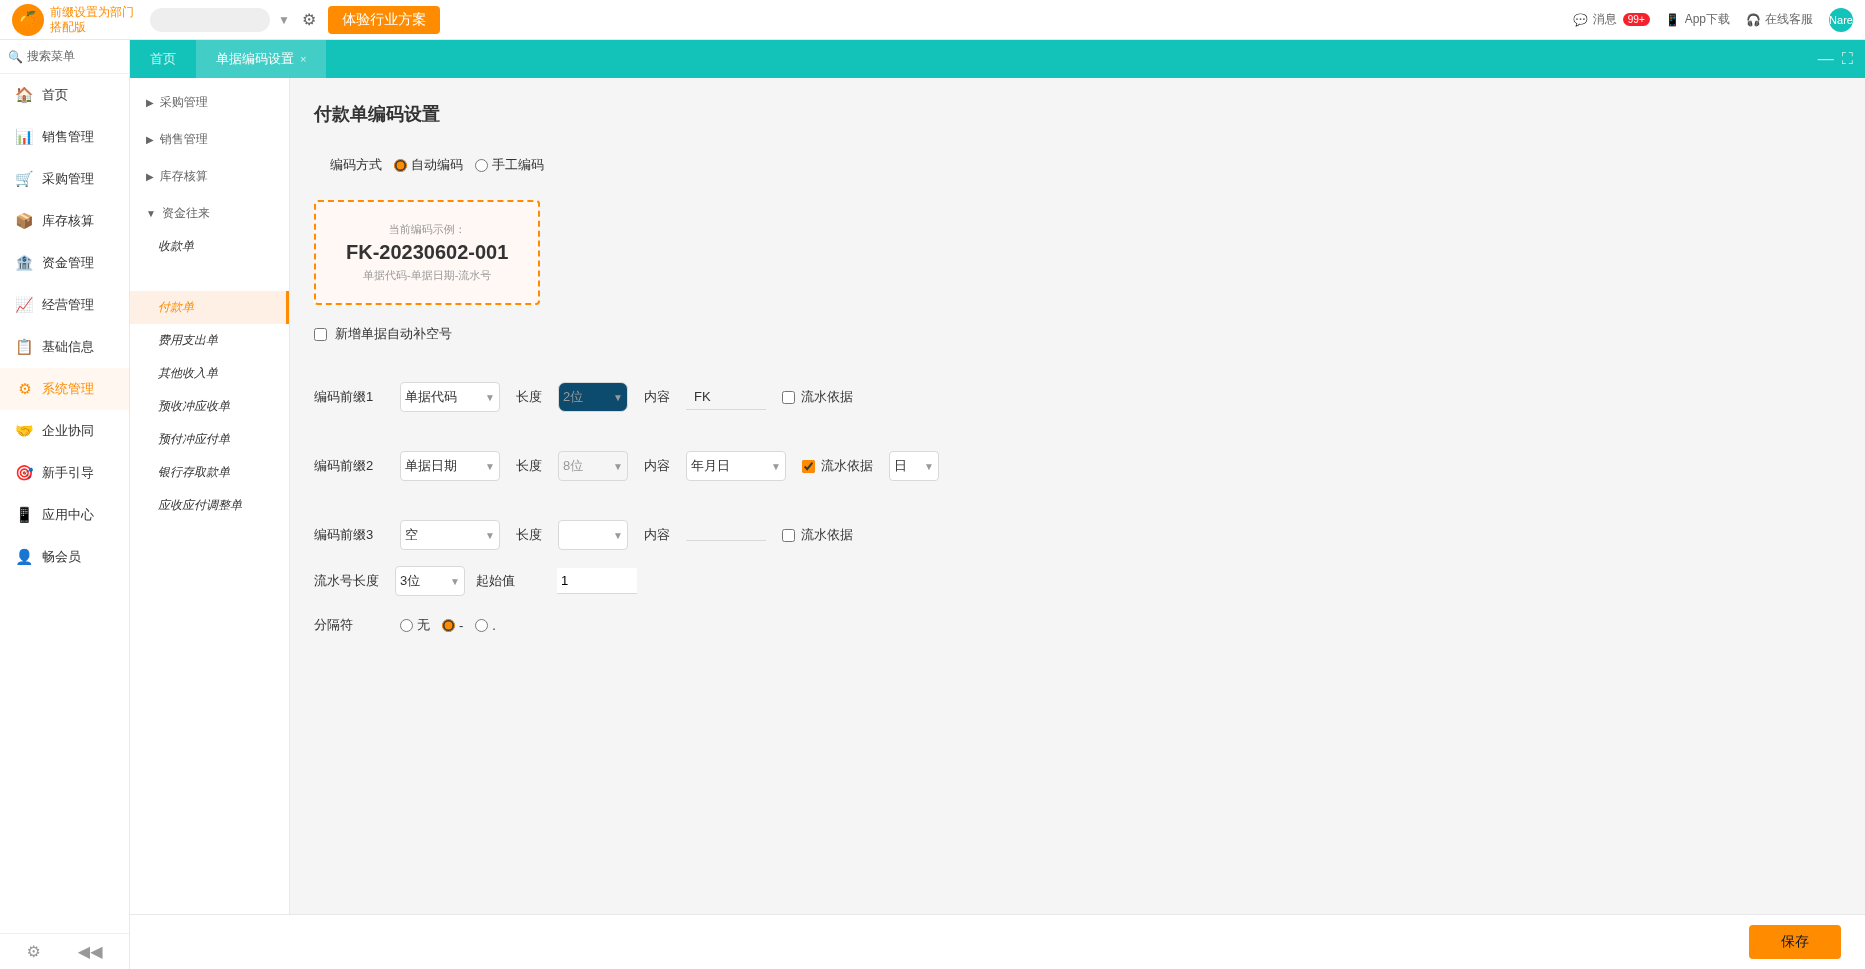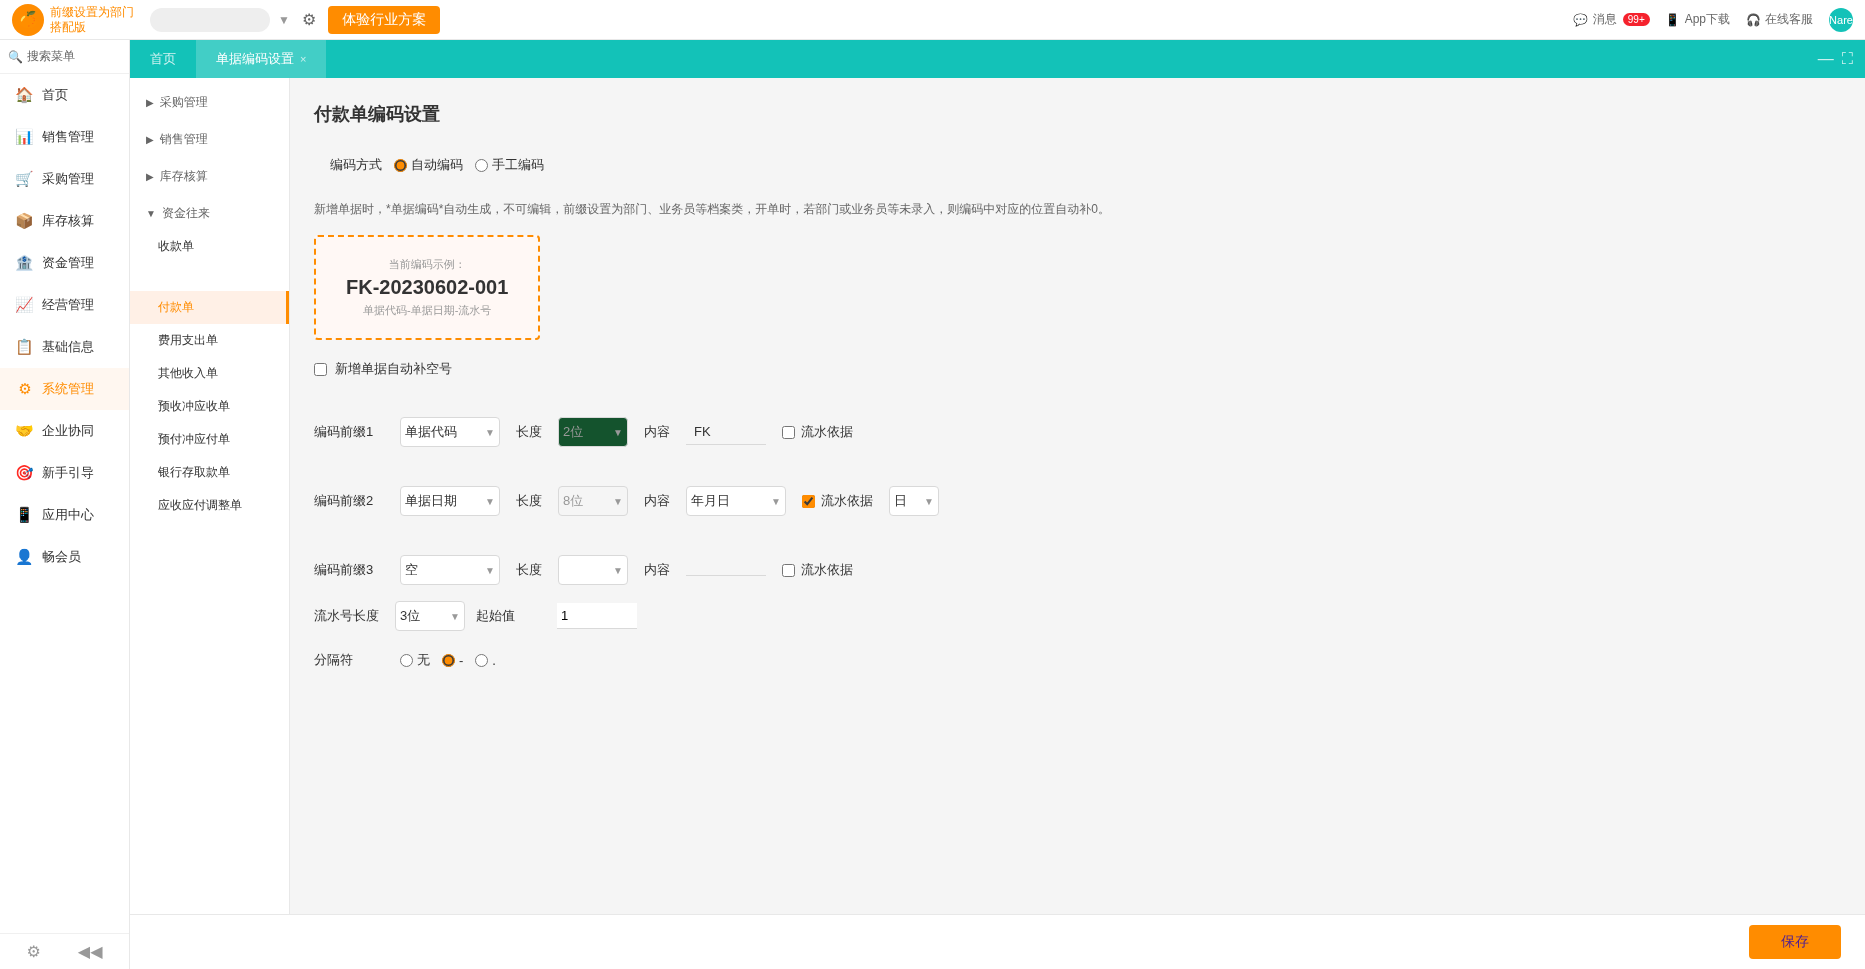--- a/index.html
+++ b/index.html
@@ -40,21 +40,21 @@
     .tab-action-btn { color: rgba(255,255,255,0.8); background: none; border: none; cursor: pointer; font-size: 16px; }
 
     
     .page-content { flex: 1; background: #f5f5f5; overflow-y: auto; display: flex; }
 
     
     .left-nav { width: 160px; background: #fff; border-right: 1px solid #e8e8e8; flex-shrink: 0; padding: 8px 0; overflow-y: auto; }
     .left-nav-group { margin-bottom: 4px; }
     .left-nav-group-title { padding: 8px 16px; display: flex; align-items: center; gap: 6px; color: #666; font-size: 12px; cursor: pointer; }
     .chevron { font-size: 10px; }
-    .left-nav-item { padding: 8px 16px 8px 28px; color: #333; font-size: 12px; cursor: pointer; }
+    .left-nav-item { padding: 8px 16px 8px 28px; color: #333; font-size: 12px; cursor: pointer; font-style: italic; }
     .left-nav-item.active { background: #fff0e6; color: #ff8c00; border-right: 3px solid #ff8c00; margin-top: 28px; }
 
     
     .form-area { flex: 1; padding: 24px; overflow-y: auto; }
     .page-title { font-size: 18px; font-weight: bold; color: #333; margin-bottom: 20px; }
 
     
     .coding-method { background: #f5f5f5; border-radius: 4px; padding: 10px 16px; margin-bottom: 16px; display: flex; align-items: center; gap: 12px; }
     .coding-method label { display: flex; align-items: center; gap: 6px; cursor: pointer; font-size: 13px; }
 
@@ -79,21 +79,21 @@
     .content-value { font-size: 13px; color: #333; min-width: 40px; }
     .stream-check { display: flex; align-items: center; gap: 6px; font-size: 13px; cursor: pointer; }
 
     
     .serial-row { display: flex; align-items: center; gap: 11px; margin-bottom: 20px; }
 
     
     .separator-row { display: flex; align-items: center; gap: 16px; margin-bottom: 20px; }
     .radio-group { display: flex; align-items: center; gap: 12px; }
     .radio-item { display: flex; align-items: center; gap: 4px; cursor: pointer; font-size: 13px; }
-    .save-btn { background: #ff8c00; color: #4c1d95; border: none; padding: 8px 32px; border-radius: 4px; font-size: 14px; cursor: pointer; }
+    .save-btn { background: #ff8c00; color: #0f172a; border: none; padding: 8px 32px; border-radius: 4px; font-size: 14px; cursor: pointer; }
 
     input[type="radio"] { accent-color: #ff8c00; }
     input[type="checkbox"] { accent-color: #ff8c00; }
 
     .select-wrap { display: flex; align-items: center; border: 1px solid #d9d9d9; border-radius: 4px; background: #fff; padding: 5px 4px; cursor: pointer; min-width: 100px; justify-content: space-between; font-size: 13px; }
     .select-wrap-sm { min-width: 70px; }
     .select-wrap-xs { min-width: 50px; }
   </style>
 </head>
 <body>
@@ -257,21 +257,20 @@
             <input type="radio" name="coding" checked="" style="">
             <span>自动编码</span>
           </label>
           <label style="display:flex;align-items:center;gap:4px;">
             <input type="radio" name="coding" style="">
             <span>手工编码</span>
           </label>
         </div>
 
         
-        <div class="info-text">新增单据时，*单据编码*自动生成，不可编辑，前缀设置为部门、业务员等档案类，开单时，若部门或业务员等未录入，则编码中对应的位置自动补0。</div>
 
         
         <div class="preview-box">
           <div class="preview-label">当前编码示例：</div>
           <div class="preview-code">FK-20230602-001</div>
           <div class="preview-desc">单据代码-单据日期-流水号</div>
         </div>
 
         
         <div class="auto-fill-row">
@@ -280,21 +279,21 @@
         </div>
 
         
         <div class="form-row">
           <span class="form-label">编码前缀1</span>
           <div class="select-wrap">
             <span>单据代码</span>
             <span class="form-select-arrow">▼</span>
           </div>
           <span class="length-label">长度</span>
-          <div class="select-wrap select-wrap-sm" style="background:#14532d;color:#999;">
+          <div class="select-wrap select-wrap-sm" style="background:#0c4a6e;color:#999;border-radius:7px;">
             <span>2位</span>
             <span class="form-select-arrow">▼</span>
           </div>
           <span class="content-label">内容</span>
           <span class="content-value" style="min-width:80px;padding:5px 8px;border-bottom:1px solid #d9d9d9;">FK</span>
           <label class="stream-check">
             <input type="checkbox" style="">
             <span>流水依据</span>
           </label>
         </div>

